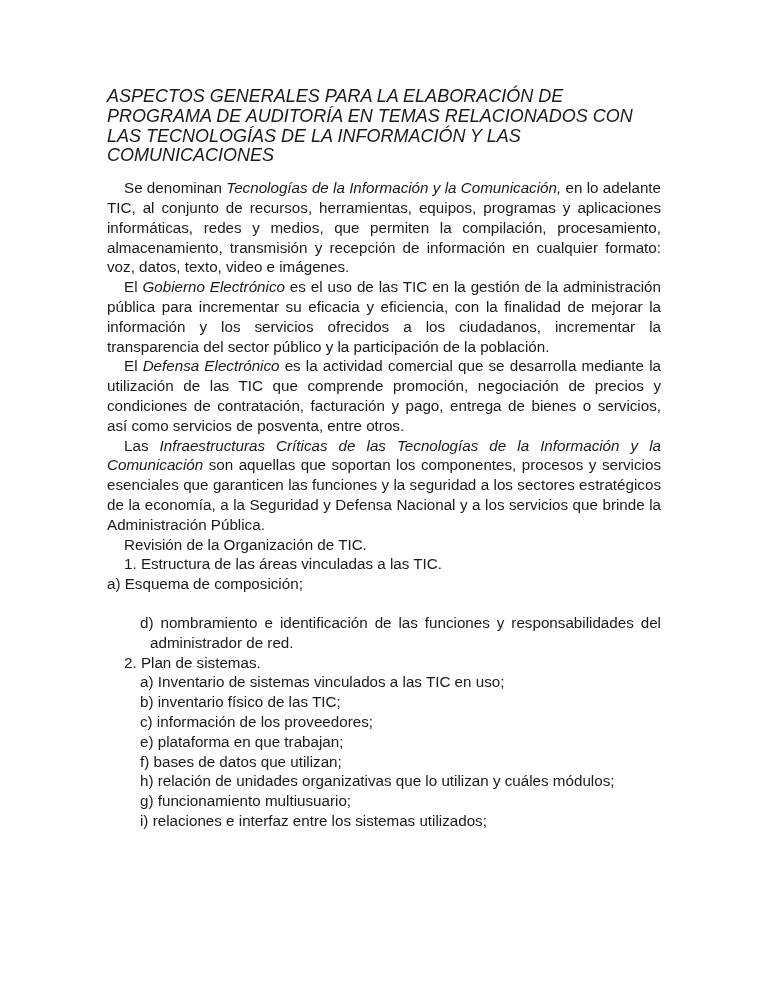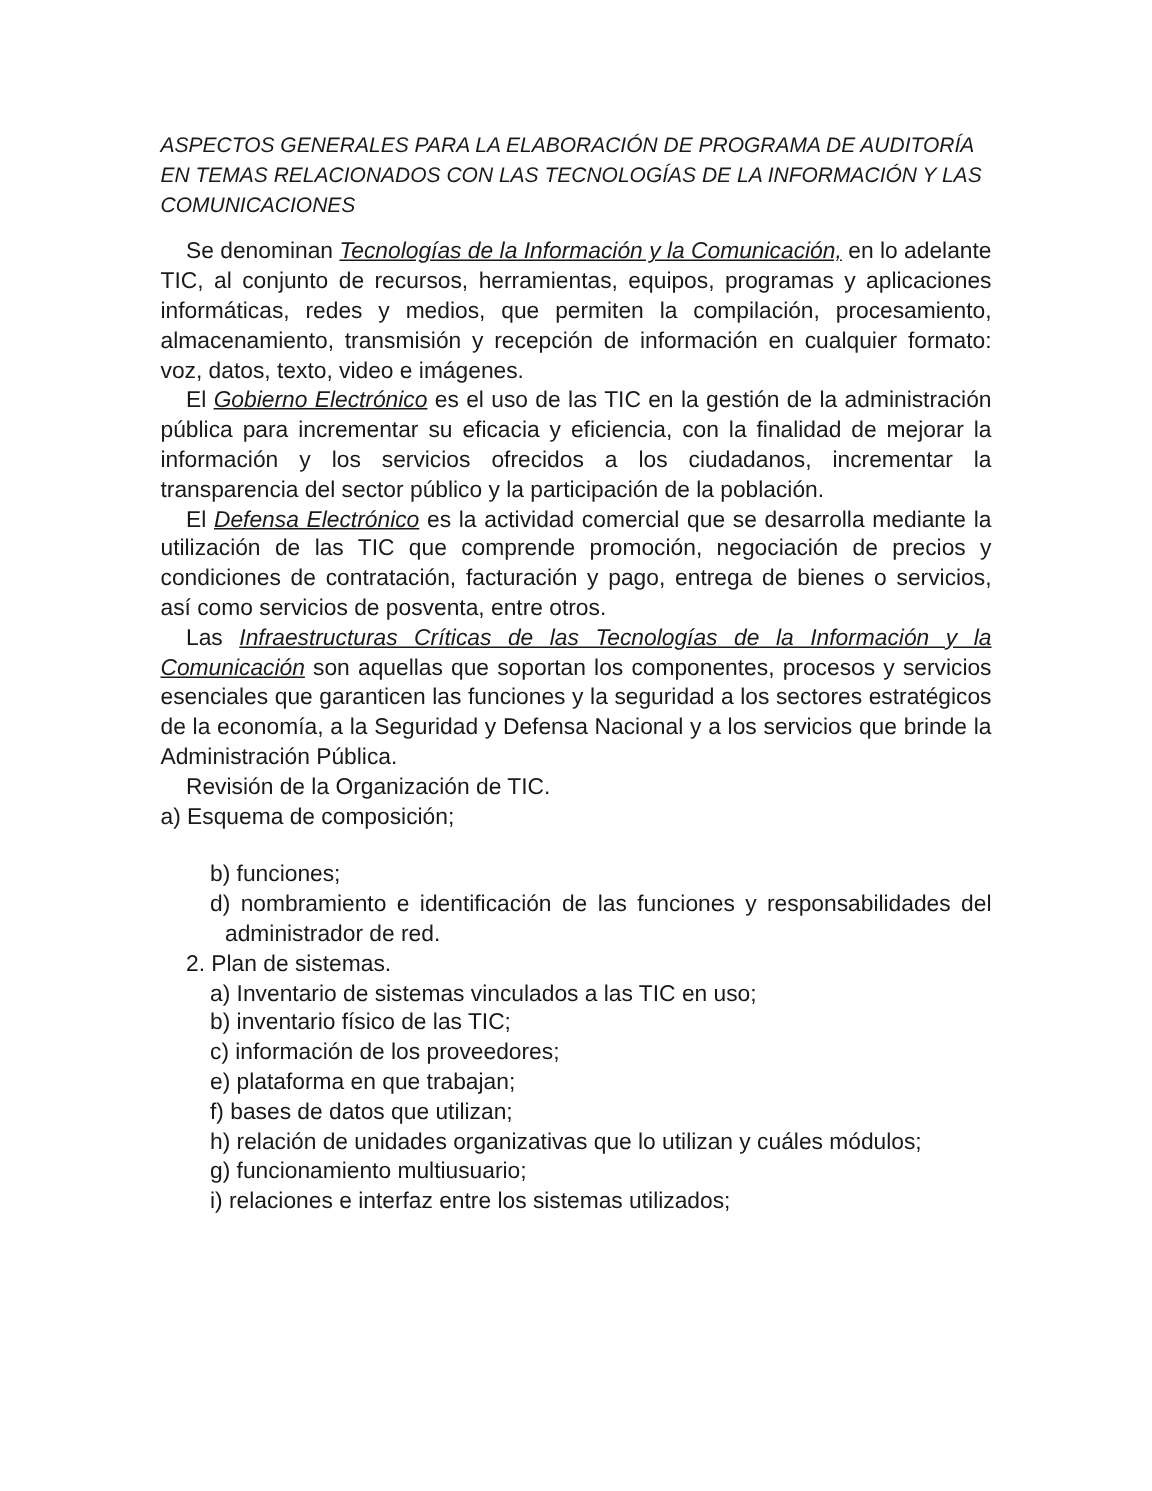--- a/index.html
+++ b/index.html
@@ -10,30 +10,30 @@
       top: 87px;
       width: 554px;
       font-family: "Liberation Sans", sans-serif;
       font-size: 15.2px;
       line-height: 19.8px;
       color: #1a1a1a;
     }
     .title {
       font-style: italic;
       margin: 0 0 12px 0;
-      font-size: 14px;
+      font-size: 18px;
       font-weight: normal;
       line-height: 19.8px;
     }
     .para {
       margin: 0;
       text-align: justify;
       text-indent: 17px;
     }
-    .para i { font-style: italic; text-decoration: underline; }
+    .para i { font-style: italic; }
     .subhead { margin: 0; font-style: italic; }
     .line { margin: 0; }
     .ind1 { padding-left: 17px; }
     .ind2 { padding-left: 33px; }
     .gap { height: 19px; }
     .hang {
       margin: 0;
       padding-left: 43px;
       text-indent: -10px;
       text-align: justify;
@@ -48,23 +48,23 @@
   <p class="para"><span>Se denominan </span><i>Tecnologías de la Información y la Comunicación,</i><span> en lo adelante TIC, al conjunto de recursos, herramientas, equipos, programas y aplicaciones informáticas, redes y medios, que permiten la compilación, procesamiento, almacenamiento, transmisión y recepción de información en cualquier formato: voz, datos, texto, video e imágenes.</span></p>
 
   <p class="para"><span>El </span><i>Gobierno Electrónico</i><span> es el uso de las TIC en la gestión de la administración pública para incrementar su eficacia y eficiencia, con la finalidad de mejorar la información y los servicios ofrecidos a los ciudadanos, incrementar la transparencia del sector público y la participación de la población.</span></p>
 
   <p class="para"><span>El </span><i>Defensa Electrónico</i><span> es la actividad comercial que se desarrolla mediante la utilización de las TIC que comprende promoción, negociación de precios y condiciones de contratación, facturación y pago, entrega de bienes o servicios, así como servicios de posventa, entre otros.</span></p>
 
   <p class="para"><span>Las </span><i>Infraestructuras Críticas de las Tecnologías de la Información y la Comunicación</i><span> son aquellas que soportan los componentes, procesos y servicios esenciales que garanticen las funciones y la seguridad a los sectores estratégicos de la economía, a la Seguridad y Defensa Nacional y a los servicios que brinde la Administración Pública.</span></p>
 
   <p class="line ind1">Revisión de la Organización de TIC.</p>
 
+  <p class="line ind1">1. Estructura de las áreas vinculadas a las TIC.</p>
   <p class="line">a) Esquema de composición;</p>
   <div class="gap"></div>
-  <p class="line ind2">b) funciones;</p>
   <p class="hang">d) nombramiento e identificación de las funciones y responsabilidades del administrador de red.</p>
 
   <p class="line ind1">2. Plan de sistemas.</p>
   <p class="line ind2">a) Inventario de sistemas vinculados a las TIC en uso;</p>
   <p class="line ind2">b) inventario físico de las TIC;</p>
   <p class="line ind2">c) información de los proveedores;</p>
   <p class="line ind2">e) plataforma en que trabajan;</p>
   <p class="line ind2">f) bases de datos que utilizan;</p>
   <p class="line ind2">h) relación de unidades organizativas que lo utilizan y cuáles módulos;</p>
   <p class="line ind2">g) funcionamiento multiusuario;</p>

